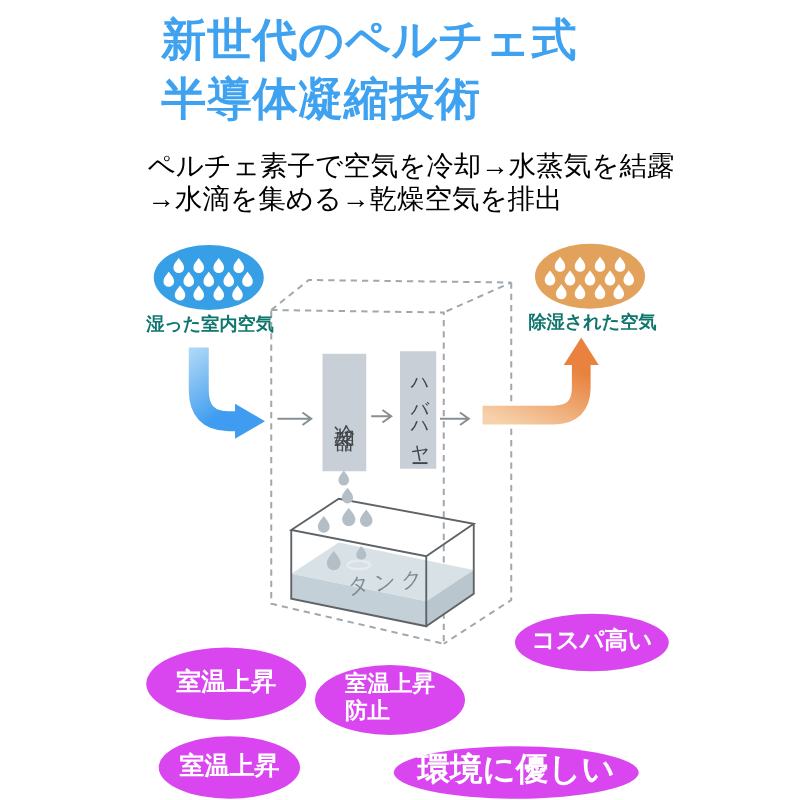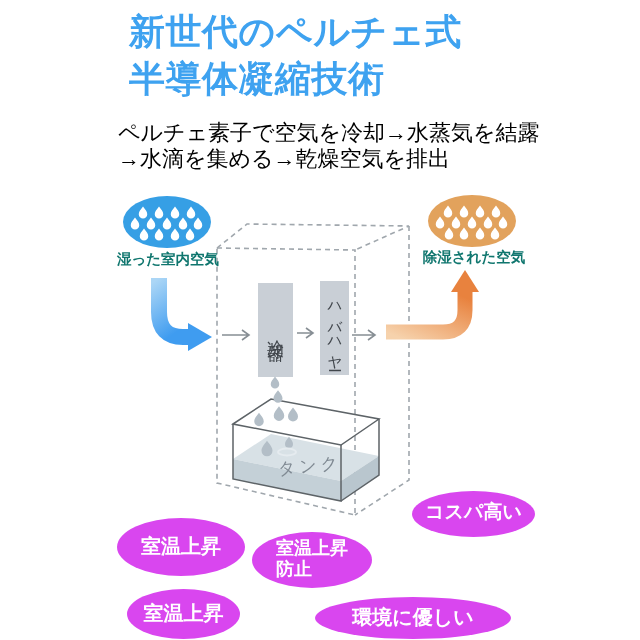--- a/index.html
+++ b/index.html
@@ -57,21 +57,21 @@
   
   .badge{
     border-radius:50%;background:#d946ef;color:#ffffff;
     font-weight:bold;display:flex;align-items:center;justify-content:center;
     text-align:left;white-space:pre-line;line-height:1.15;font-family:Liberation Mono, monospace;
   }
   .badge.cospa   {left:412px;top:491px;width:123px;height:46px;font-size:19px;}
   .badge.quiet   {left:117px;top:518px;width:128px;height:58px;font-size:20px;}
   .badge.roomtemp{left:252px;top:532px;width:120px;height:56px;font-size:18px;}
   .badge.compact {left:127px;top:589px;width:113px;height:50px;font-size:20px;}
-  .badge.eco     {left:315px;top:597px;width:196px;height:42px;font-size:20px;}
+  .badge.eco     {left:315px;top:597px;width:196px;height:42px;font-size:26px;}
 </style>
 </head>
 <body>
 
 <div class="abs title-line l1">新世代のペルチェ式</div>
 <div class="abs title-line l2">半導体凝縮技術</div>
 
 <div class="abs subtitle-line l1">ペルチェ素子で空気を冷却→水蒸気を結露</div>
 <div class="abs subtitle-line l2">→水滴を集める→乾燥空気を排出</div>
 

